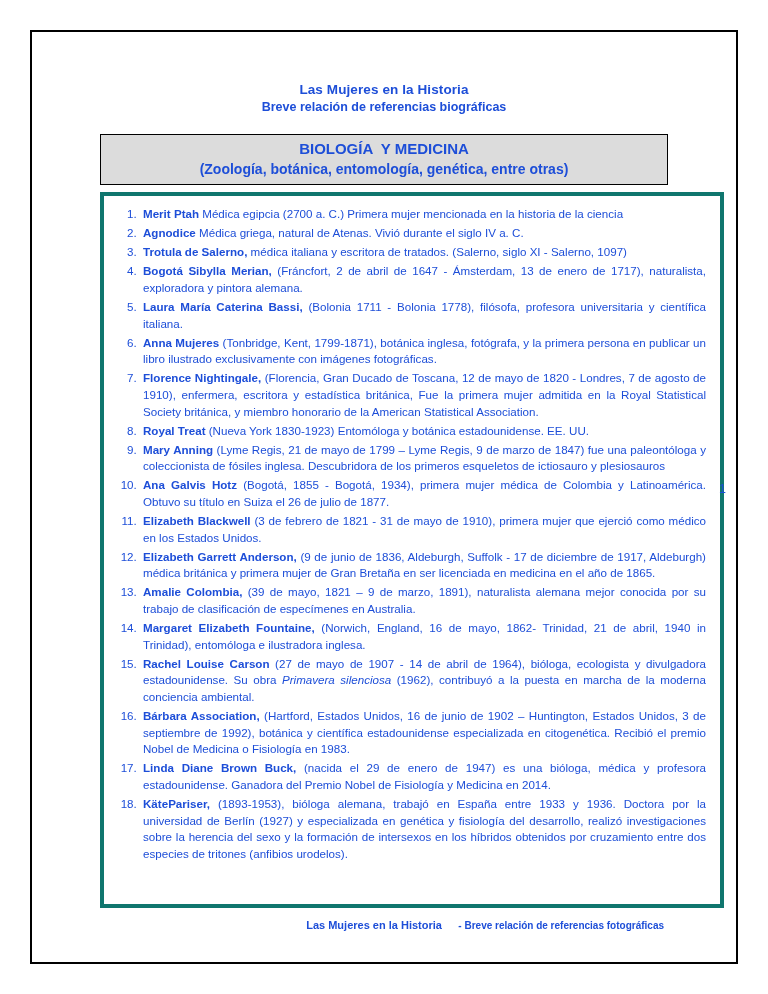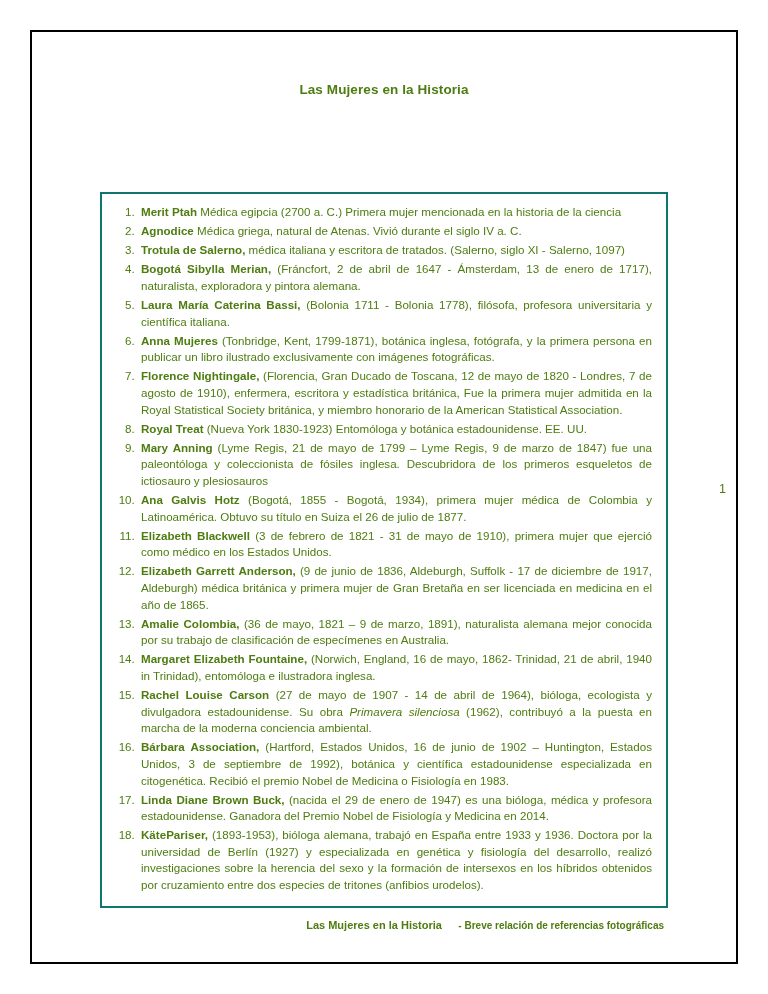--- a/index.html
+++ b/index.html
@@ -1,21 +1,21 @@
 <!DOCTYPE html>
 <html lang="es"><head>
 <meta charset="utf-8">
 <style>
   html, body { margin:0; padding:0; background:#ffffff; }
   .page {
     position:relative;
     width:768px; height:994px;
     background:#ffffff;
     font-family:"Liberation Sans","DejaVu Sans",sans-serif;
-    color:#4d7c0f;
+    color:#1d4ed8;
     overflow:hidden;
   }
   .frame {
     position:absolute;
     left:30px; top:30px; right:30px; bottom:30px;
     border:2px solid #000000;
   }
   .title-block {
     position:absolute;
     top:82px; left:0; width:100%;
@@ -31,23 +31,23 @@
     border:1px solid #000000;
     background:#dcdcdc;
     text-align:center;
     padding:5px 4px 7px 4px;
   }
   .section-title { font-size:15px; font-weight:bold; white-space:pre-wrap; }
   .section-subtitle { font-size:14px; font-weight:bold; margin-top:4px; }
 
   .list-box {
     position:absolute;
-    left:100px; top:192px; width:568px; height:716px;
+    left:100px; top:192px; width:624px; height:716px;
     box-sizing:border-box;
-    border:2px solid #0f766e;
+    border:4px solid #0f766e;
     padding:10px 14px 8px 0;
     overflow:hidden;
   }
   ol.entries { margin:0; padding:0 0 0 36px; list-style:decimal; }
   ol.entries li {
     font-size:11.6px;
     line-height:16.6px;
     text-align:justify;
     padding-left:3px;
     margin-bottom:2.5px;
@@ -72,38 +72,43 @@
   .footer-sub { font-size:10px; margin-left:12px; }
 </style>
 </head>
 <body>
 
 <div class="page">
   <div class="frame"></div>
 
   <div class="title-block">
     <div class="doc-title">Las Mujeres en la Historia</div>
+    <div class="doc-subtitle">Breve relación de referencias biográficas</div>
   </div>
 
+  <div class="section-box">
+    <div class="section-title">BIOLOGÍA  Y MEDICINA</div>
+    <div class="section-subtitle">(Zoología, botánica, entomología, genética, entre otras)</div>
+  </div>
 
   <div class="list-box">
     <ol class="entries">
         <li><span class="b">Merit Ptah</span><span> Médica egipcia (2700 a. C.) Primera mujer mencionada en la historia de la ciencia</span></li>
         <li><span class="b">Agnodice</span><span> Médica griega, natural de Atenas. Vivió durante el siglo IV a. C.</span></li>
         <li><span class="b">Trotula de Salerno,</span><span> médica italiana y escritora de tratados. (Salerno, siglo XI - Salerno, 1097)</span></li>
         <li><span class="b">Bogotá Sibylla Merian,</span><span> (Fráncfort, 2 de abril de 1647 - Ámsterdam, 13 de enero de 1717), naturalista, exploradora y pintora alemana.</span></li>
         <li><span class="b">Laura María Caterina Bassi,</span><span> (Bolonia 1711 - Bolonia 1778), filósofa, profesora universitaria y científica italiana.</span></li>
         <li><span class="b">Anna Mujeres</span><span> (Tonbridge, Kent, 1799-1871), botánica inglesa, fotógrafa, y la primera persona en publicar un libro ilustrado exclusivamente con imágenes fotográficas.</span></li>
         <li><span class="b">Florence Nightingale,</span><span> (Florencia, Gran Ducado de Toscana, 12 de mayo de 1820 - Londres, 7 de agosto de 1910), enfermera, escritora y estadística británica, Fue la primera mujer admitida en la Royal Statistical Society británica, y miembro honorario de la American Statistical Association.</span></li>
         <li><span class="b">Royal Treat</span><span> (Nueva York 1830-1923) Entomóloga y botánica estadounidense. EE. UU.</span></li>
         <li><span class="b">Mary Anning</span><span> (Lyme Regis, 21 de mayo de 1799 – Lyme Regis, 9 de marzo de 1847) fue una paleontóloga y coleccionista de fósiles inglesa. Descubridora de los primeros esqueletos de ictiosauro y plesiosauros</span></li>
         <li><span class="b">Ana Galvis Hotz</span><span> (Bogotá, 1855 - Bogotá, 1934), primera mujer médica de Colombia y Latinoamérica. Obtuvo su título en Suiza el 26 de julio de 1877.</span></li>
         <li><span class="b">Elizabeth Blackwell</span><span> (3 de febrero de 1821 - 31 de mayo de 1910), primera mujer que ejerció como médico en los Estados Unidos.</span></li>
         <li><span class="b">Elizabeth Garrett Anderson,</span><span> (9 de junio de 1836, Aldeburgh, Suffolk - 17 de diciembre de 1917, Aldeburgh) médica británica y primera mujer de Gran Bretaña en ser licenciada en medicina en el año de 1865.</span></li>
-        <li><span class="b">Amalie Colombia,</span><span> (36 de mayo, 1821 – 9 de marzo, 1891), naturalista alemana mejor conocida por su trabajo de clasificación de especímenes en Australia.</span></li>
+        <li><span class="b">Amalie Colombia,</span><span> (39 de mayo, 1821 – 9 de marzo, 1891), naturalista alemana mejor conocida por su trabajo de clasificación de especímenes en Australia.</span></li>
         <li><span class="b">Margaret Elizabeth Fountaine,</span><span> (Norwich, England, 16 de mayo, 1862- Trinidad, 21 de abril, 1940 in Trinidad), entomóloga e ilustradora inglesa.</span></li>
         <li><span class="b">Rachel Louise Carson</span><span> (27 de mayo de 1907 - 14 de abril de 1964), bióloga, ecologista y divulgadora estadounidense. Su obra </span><span class="i">Primavera silenciosa</span><span> (1962), contribuyó a la puesta en marcha de la moderna conciencia ambiental.</span></li>
         <li><span class="b">Bárbara Association,</span><span> (Hartford, Estados Unidos, 16 de junio de 1902 – Huntington, Estados Unidos, 3 de septiembre de 1992), botánica y científica estadounidense especializada en citogenética. Recibió el premio Nobel de Medicina o Fisiología en 1983.</span></li>
         <li><span class="b">Linda Diane Brown Buck,</span><span> (nacida el 29 de enero de 1947) es una bióloga, médica y profesora estadounidense. Ganadora del Premio Nobel de Fisiología y Medicina en 2014.</span></li>
         <li><span class="b">KätePariser,</span><span> (1893-1953), bióloga alemana, trabajó en España entre 1933 y 1936. Doctora por la universidad de Berlín (1927) y especializada en genética y fisiología del desarrollo, realizó investigaciones sobre la herencia del sexo y la formación de intersexos en los híbridos obtenidos por cruzamiento entre dos especies de tritones (anfibios urodelos).</span></li>
       </ol>
   </div>
 
   <div class="page-number">1</div>
 

